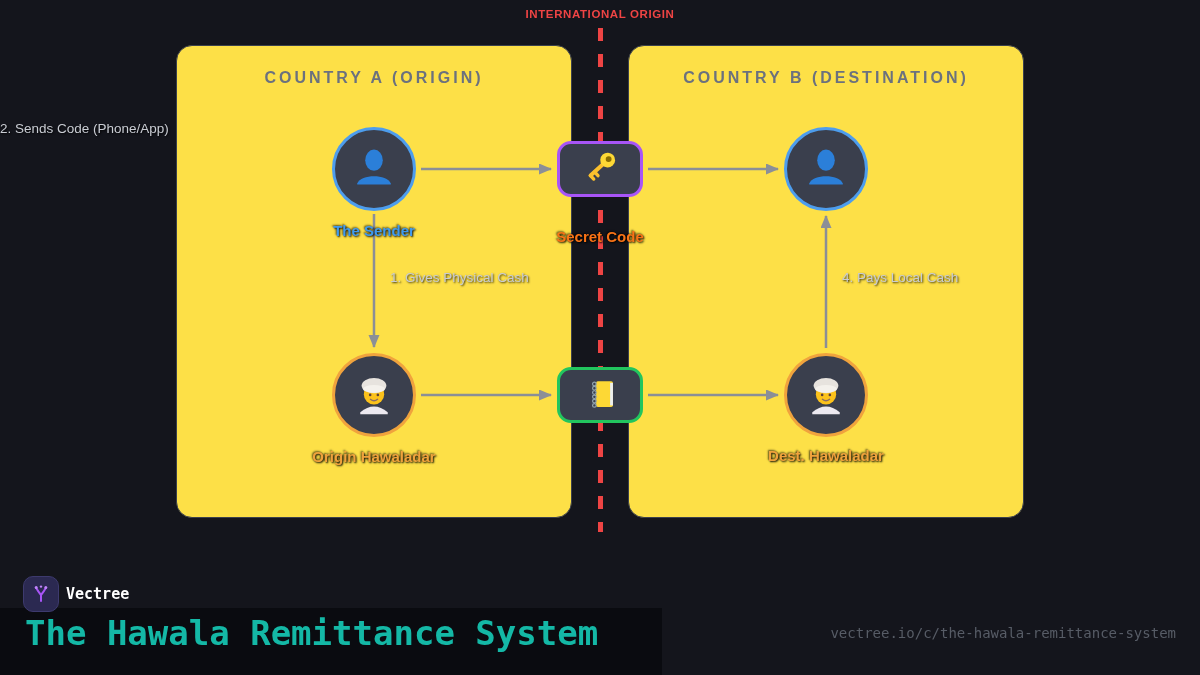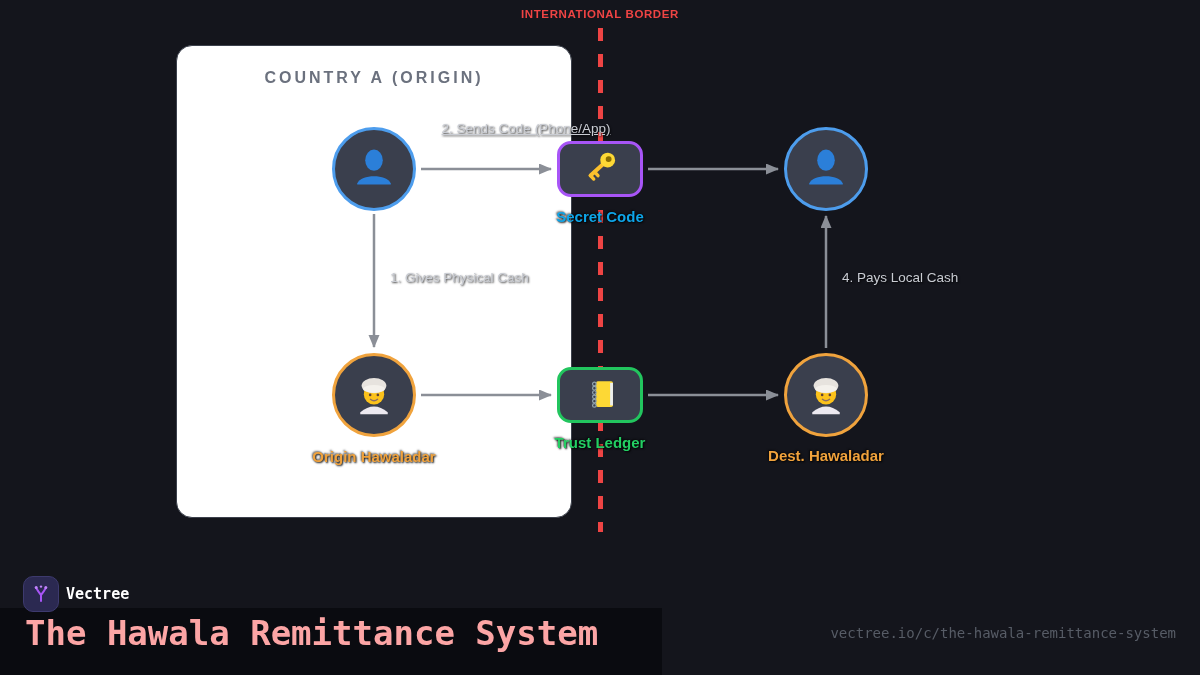--- a/index.html
+++ b/index.html
@@ -4,21 +4,21 @@
 <style>
   html,body{margin:0;padding:0;background:#0e0f14;}
   .stage{
     position:relative;width:1200px;height:675px;overflow:hidden;
     background:#14151c;
     font-family:"Liberation Sans",sans-serif;
   }
   
   .country{
     position:absolute;top:45px;width:396px;height:473px;
-    background:#ffffff;border:1px solid #3c414c;border-radius:16px;
+    background:#fde047;border:1px solid #3c414c;border-radius:16px;
     box-sizing:border-box;
   }
   .country-a{left:176px;}
   .country-b{left:628px;}
   .country-title{
     margin-top:23px;text-align:center;
     color:#6b717e;font-size:16px;font-weight:bold;letter-spacing:3px;
   }
   
   .border-label{
@@ -38,63 +38,66 @@
   .b-orange{border:3px solid #f0a33d;}
   .b-purple{border:3px solid #a855f7;}
   .b-green{border:3px solid #22c55e;}
   .node-label{
     position:absolute;width:220px;text-align:center;
     font-size:15px;font-weight:bold;
     text-shadow:1px 1px 2px rgba(0,0,0,.95), -1px -1px 2px rgba(0,0,0,.6);
   }
   .t-blue{color:#3f9af0;}
   .t-orange{color:#f0a23c;}
-  .t-purple{color:#0ea5e9;}
+  .t-purple{color:#f97316;margin-top:20px;}
   .t-green{color:#23cf63;}
   
   .edge-label{
     position:absolute;color:#c9ccd3;font-size:13.5px;white-space:nowrap;
     text-shadow:1px 1px 2px rgba(0,0,0,.8);
   }
-  .edge-label.centered{left:0;width:1052px;text-align:center;text-decoration:underline;}
+  .edge-label.centered{left:0;width:1052px;text-align:left;}
   
   .arrows{position:absolute;left:0;top:0;pointer-events:none;}
   
   .title-band{position:absolute;left:0;top:608px;width:662px;height:67px;background:#0a0b10;}
   .logo{
     position:absolute;left:23px;top:576px;width:36px;height:36px;border-radius:10px;
     background:#2b2951;border:1px solid #3d3a6e;box-sizing:border-box;
     display:flex;align-items:center;justify-content:center;
   }
   .brand{
     position:absolute;left:66px;top:585px;
     color:#ffffff;font-size:15px;font-weight:bold;
     font-family:"DejaVu Sans Mono",monospace;
   }
   .page-title{
     position:absolute;left:25px;top:613px;
-    color:#fca5a5;font-size:34px;font-weight:bold;
+    color:#14b8a6;font-size:34px;font-weight:bold;
     font-family:"DejaVu Sans Mono",monospace;white-space:nowrap;
   }
   .page-url{
     position:absolute;right:24px;top:625px;
     color:#575c66;font-size:14px;
     font-family:"DejaVu Sans Mono",monospace;
   }
 </style>
 </head>
 <body>
 
 <div class="stage">
 
   <div class="country country-a">
     <div class="country-title">COUNTRY A (ORIGIN)</div>
   </div>
-
-  <div class="border-label">INTERNATIONAL BORDER</div>
+  <div class="country country-b">
+    <div class="country-title">COUNTRY B (DESTINATION)</div>
+  </div>
+
+  <div class="border-label">INTERNATIONAL ORIGIN</div>
   <div class="border-line"></div>
 
   <svg class="arrows" width="1200" height="560">
     <defs>
       <marker id="ah" markerUnits="userSpaceOnUse" markerWidth="14" markerHeight="12" refX="12" refY="5.5" orient="auto">
         <path d="M0,0 L13,5.5 L0,11 Z" fill="#8b8f97"></path>
       </marker>
     </defs>
     <line x1="421" y1="169" x2="551" y2="169" stroke="#8b8f97" stroke-width="2.5" marker-end="url(#ah)"></line>
     <line x1="648" y1="169" x2="778" y2="169" stroke="#8b8f97" stroke-width="2.5" marker-end="url(#ah)"></line>
@@ -109,20 +112,21 @@
   <div class="edge-label" style="left:842px;top:270px;">4. Pays Local Cash</div>
 
   <div class="node circle b-blue" style="left:332px;top:127px;">
     <span>
       <svg width="48" height="48" viewBox="0 0 24 24">
         <ellipse cx="12" cy="8.6" rx="4.4" ry="5.3" fill="#2b7fd9"></ellipse>
         <path d="M3.6 20.2 C5.6 15.4 18.4 15.4 20.4 20.2 L20.4 20.8 L3.6 20.8 Z" fill="#2b7fd9"></path>
       </svg>
     </span>
   </div>
+  <div class="node-label t-blue" style="left:264px;top:222px;">The Sender</div>
 
   <div class="node rect b-purple" style="left:557px;top:141px;">
     <span>
       <svg width="36" height="36" viewBox="0 0 32 32">
         <g transform="rotate(3 16 16)">
           <path d="M18.5 13.5 L8 24" stroke="#fbc02d" stroke-width="3.6" stroke-linecap="round"></path>
           <path d="M11.4 20.6 L14.6 23.8" stroke="#fbc02d" stroke-width="3" stroke-linecap="round"></path>
           <path d="M8 24 L11 27" stroke="#fbc02d" stroke-width="3" stroke-linecap="round"></path>
           <circle cx="22.5" cy="9.5" r="6.6" fill="#fdd835"></circle>
           <circle cx="23.3" cy="8.6" r="2.6" fill="#8a6d00"></circle>
@@ -165,21 +169,20 @@
           <circle cx="11" cy="8" r="1.6"></circle>
           <circle cx="11" cy="11.8" r="1.6"></circle>
           <circle cx="11" cy="15.6" r="1.6"></circle>
           <circle cx="11" cy="19.4" r="1.6"></circle>
           <circle cx="11" cy="23.2" r="1.6"></circle>
           <circle cx="11" cy="27" r="1.6"></circle>
         </g>
       </svg>
     </span>
   </div>
-  <div class="node-label t-green" style="left:490px;top:434px;">Trust Ledger</div>
 
   <div class="node circle b-orange" style="left:784px;top:353px;">
     <span>
       <svg width="44" height="44" viewBox="0 0 32 32">
         <path d="M6 30 Q16 21.5 26 30 L26 31.5 L6 31.5 Z" fill="#ece9f0"></path>
         <circle cx="16" cy="17" r="7.4" fill="#fcc21b"></circle>
         <ellipse cx="16" cy="10.6" rx="9" ry="5.6" fill="#e7e3de"></ellipse>
         <ellipse cx="16" cy="13" rx="8" ry="2.8" fill="#f4f1ec"></ellipse>
         <circle cx="13.2" cy="17.4" r="0.95" fill="#5d4037"></circle>
         <circle cx="18.8" cy="17.4" r="0.95" fill="#5d4037"></circle>

